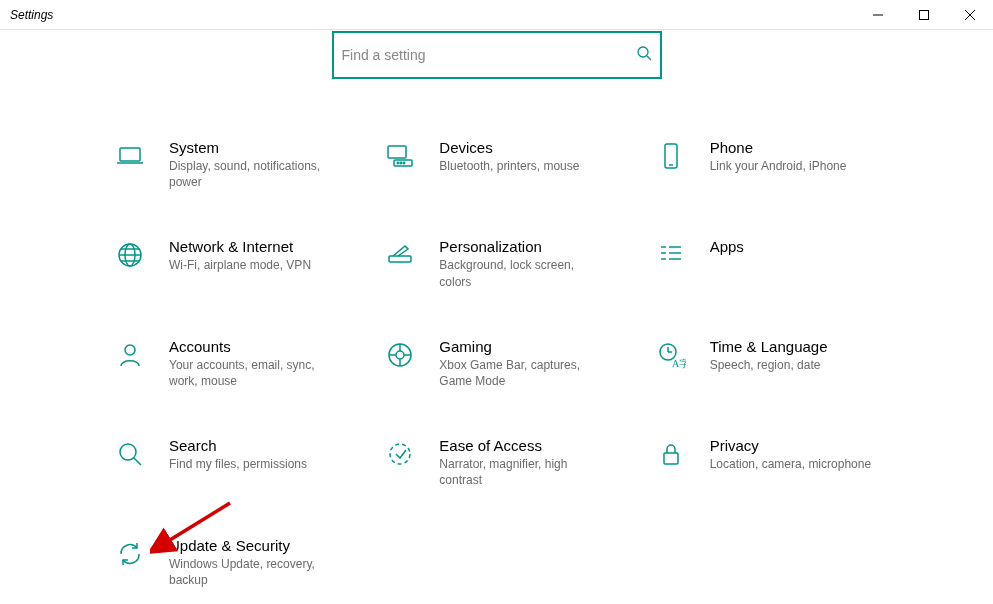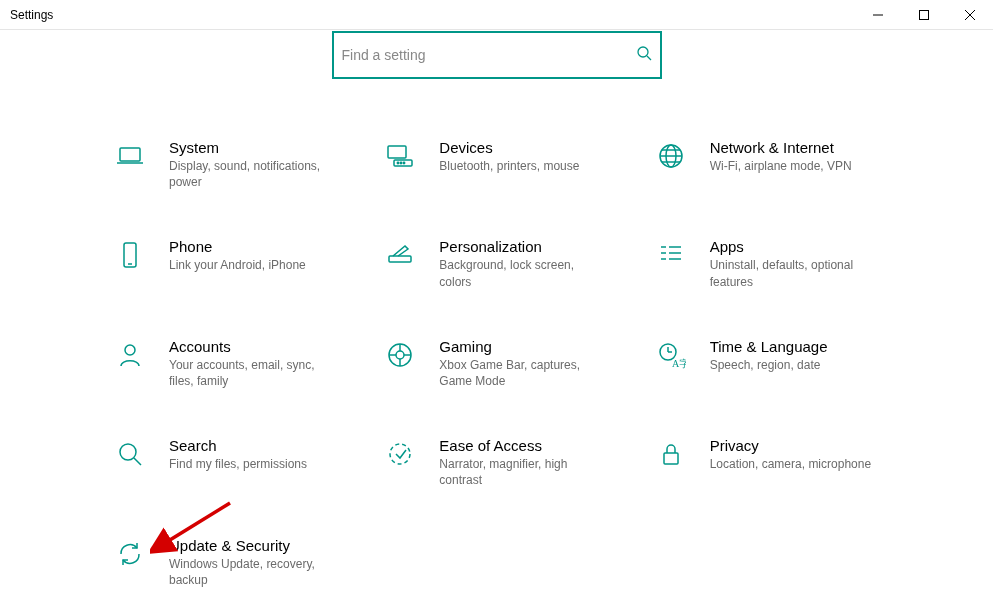--- a/index.html
+++ b/index.html
@@ -13,21 +13,21 @@
     color: #000;
   }
   .titlebar {
     height: 30px;
     display: flex;
     align-items: center;
     padding-left: 10px;
     border-bottom: 1px solid #e5e5e5;
     font-size: 12px;
   }
-  .titlebar .title { flex: 0 0 auto; }
+  .titlebar .title { flex: 0 0 auto; font-style: italic; }
   .titlebar .controls { margin-left: auto; display: flex; }
   .titlebar .ctrl {
     width: 46px; height: 30px;
     display: flex; align-items: center; justify-content: center;
     font-size: 14px; font-family: "Segoe UI Symbol", sans-serif;
     cursor: default;
   }
   .search-wrap {
     display: flex; justify-content: center;
     margin-top: 1px;
@@ -205,61 +205,60 @@
       <div class="icon"><svg viewBox="0 0 30 30">
           <use href="#devices-icon"></use>
         </svg></div>
       <div class="text">
         <div class="label">Devices</div>
         <div class="desc">Bluetooth, printers, mouse</div>
       </div>
     </div>
     <div class="item">
       <div class="icon"><svg viewBox="0 0 30 30">
+          <use href="#phone-icon"></use>
+        </svg></div>
+      <div class="text">
+        <div class="label">Phone</div>
+        <div class="desc">Link your Android, iPhone</div>
+      </div>
+    </div>
+    <div class="item">
+      <div class="icon"><svg viewBox="0 0 30 30">
           <use href="#globe-icon"></use>
         </svg></div>
       <div class="text">
         <div class="label">Network &amp; Internet</div>
         <div class="desc">Wi-Fi, airplane mode, VPN</div>
       </div>
     </div>
     <div class="item">
       <div class="icon"><svg viewBox="0 0 30 30">
-          <use href="#phone-icon"></use>
-        </svg></div>
-      <div class="text">
-        <div class="label">Phone</div>
-        <div class="desc">Link your Android, iPhone</div>
-      </div>
-    </div>
-    <div class="item">
-      <div class="icon"><svg viewBox="0 0 30 30">
           <use href="#paintbrush-icon"></use>
         </svg></div>
       <div class="text">
         <div class="label">Personalization</div>
         <div class="desc">Background, lock screen, colors</div>
       </div>
     </div>
     <div class="item">
       <div class="icon"><svg viewBox="0 0 30 30">
           <use href="#apps-icon"></use>
         </svg></div>
       <div class="text">
         <div class="label">Apps</div>
-        <div class="desc">Uninstall, defaults, optional features</div>
       </div>
     </div>
     <div class="item">
       <div class="icon"><svg viewBox="0 0 30 30">
           <use href="#person-icon"></use>
         </svg></div>
       <div class="text">
         <div class="label">Accounts</div>
-        <div class="desc">Your accounts, email, sync, files, family</div>
+        <div class="desc">Your accounts, email, sync, work, mouse</div>
       </div>
     </div>
     <div class="item">
       <div class="icon"><svg viewBox="0 0 30 30">
           <use href="#gaming-icon"></use>
         </svg></div>
       <div class="text">
         <div class="label">Gaming</div>
         <div class="desc">Xbox Game Bar, captures, Game Mode</div>
       </div>

